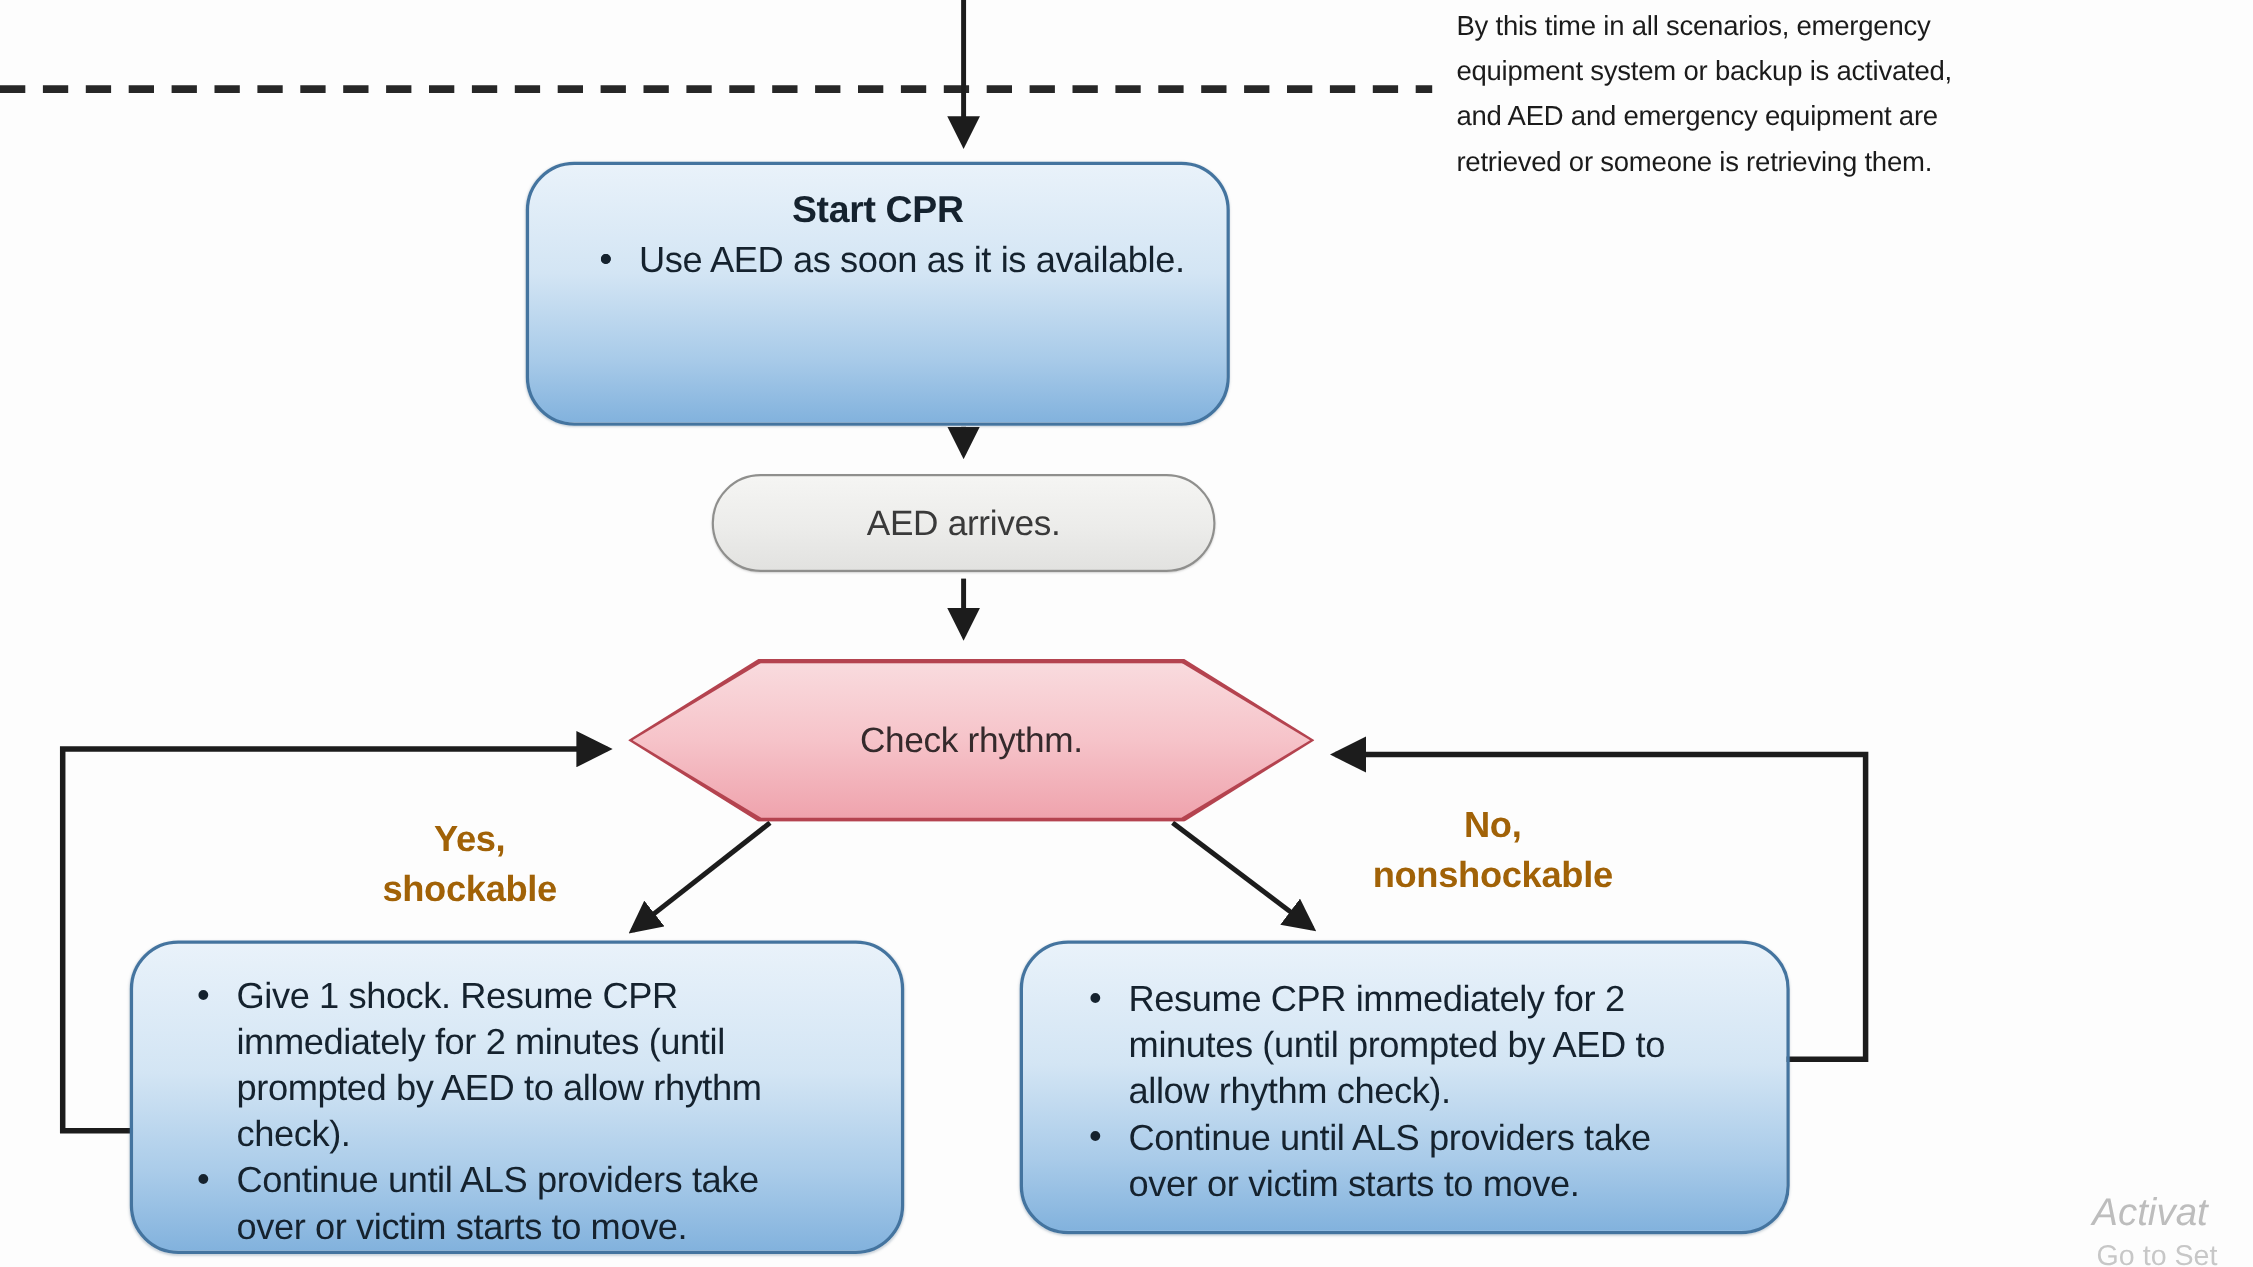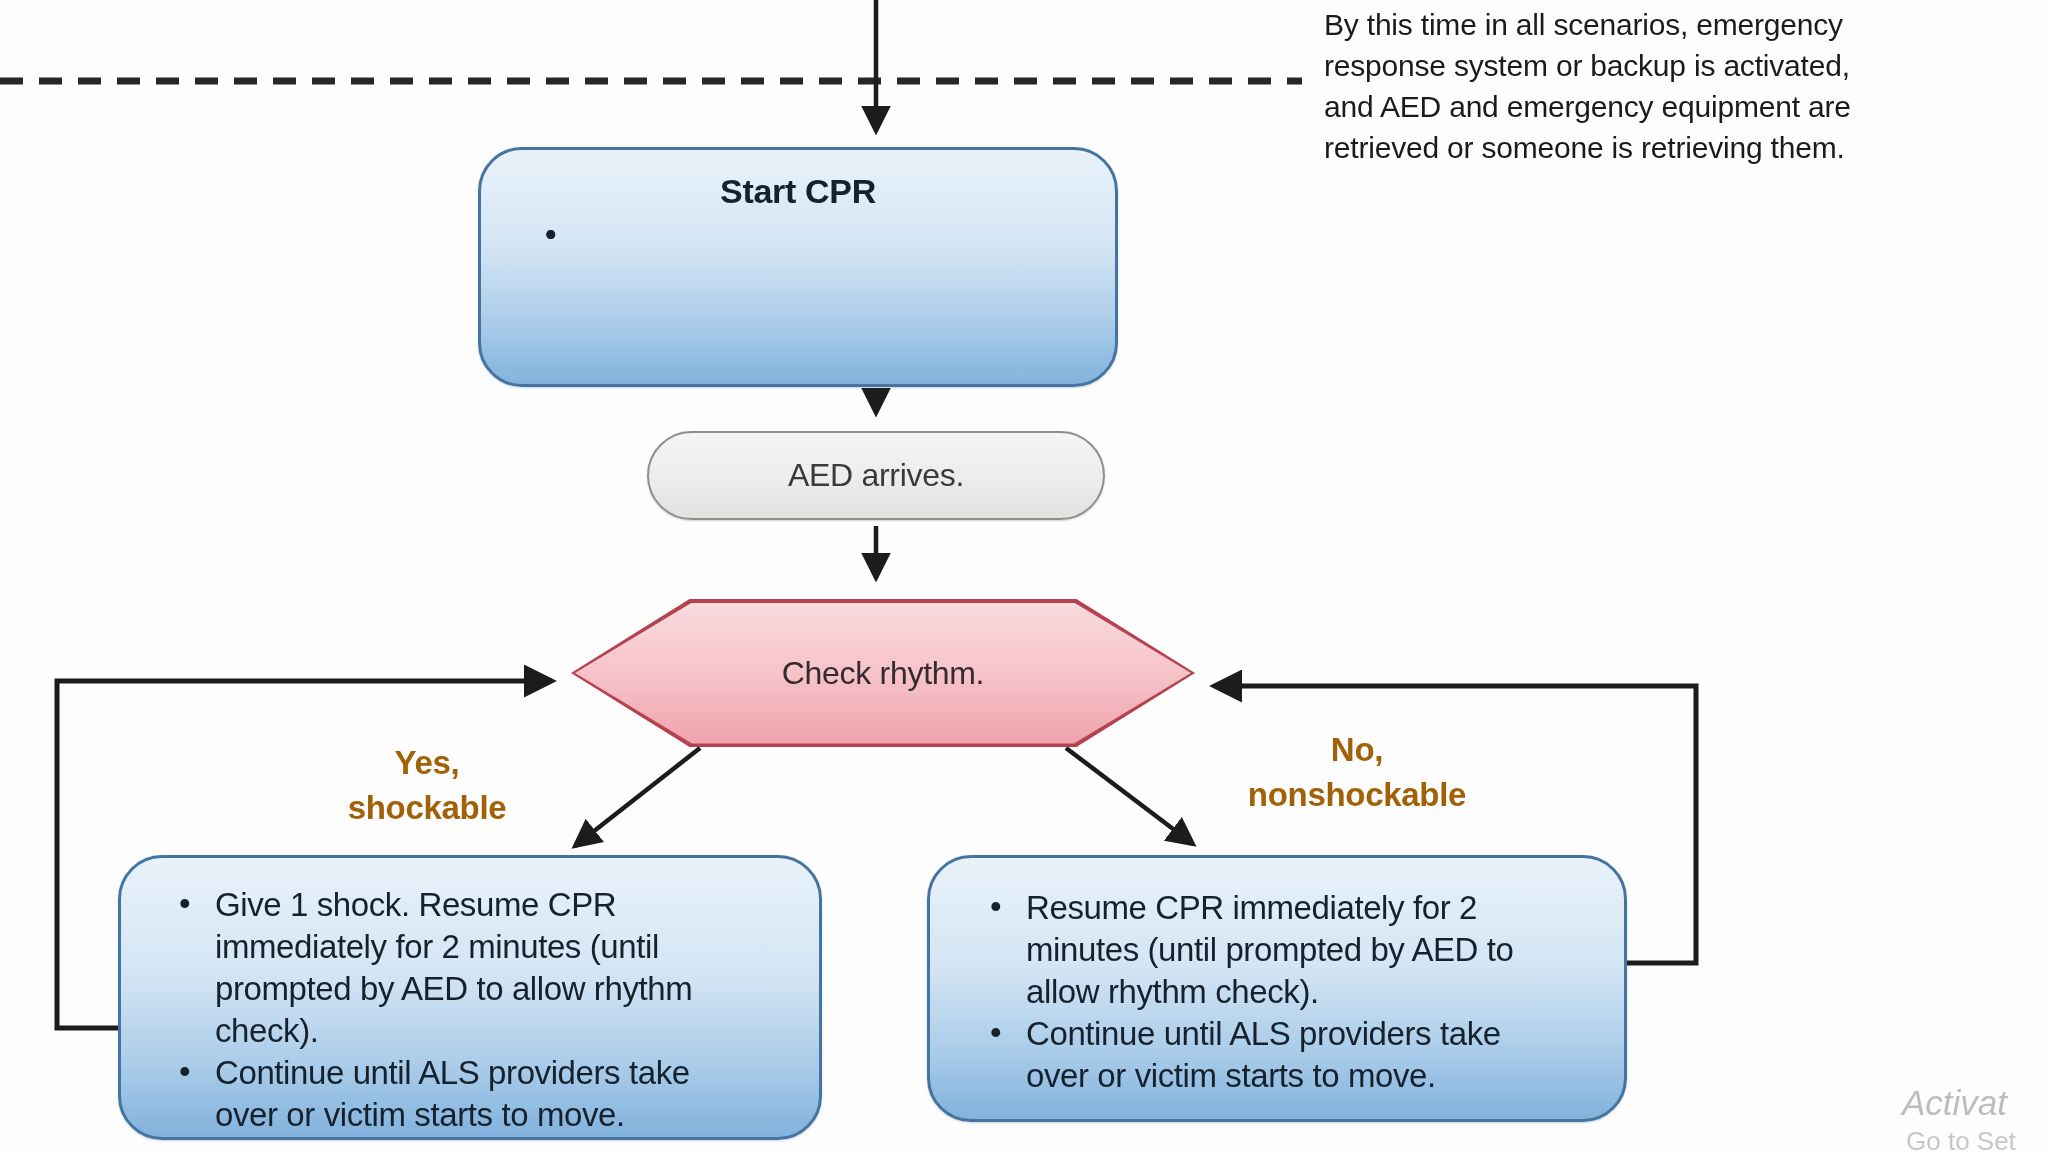--- a/index.html
+++ b/index.html
@@ -10,21 +10,21 @@
     -webkit-font-smoothing:antialiased;
   }
   .abs{position:absolute;}
 
   
   #connectors{position:absolute;left:0;top:0;width:2048px;height:1152px;}
 
   
   .annotation{
     left:1324px;top:4px;width:722px;
-    font-size:30px;line-height:41px;color:#1b1b1b;
+    font-size:25px;line-height:41px;color:#1b1b1b;
     letter-spacing:-0.2px;
   }
   .annotation div{white-space:nowrap;}
 
   
   .bluebox{
     box-sizing:border-box;
     border:3px solid #44749f;border-radius:44px;
     background:linear-gradient(180deg,#e9f2fa 0%,#d3e5f4 42%,#a9cbe9 75%,#82b2dd 100%);
     color:#15222e;
@@ -98,33 +98,34 @@
   <path d="M876,388 L876,413" stroke="#1c1c1c" stroke-width="4.5" fill="none" marker-end="url(#ah)"></path>
   <path d="M876,526 L876,578" stroke="#1c1c1c" stroke-width="4.5" fill="none" marker-end="url(#ah)"></path>
   <path d="M700,748 L575,846" stroke="#1c1c1c" stroke-width="4.5" fill="none" marker-end="url(#ah)"></path>
   <path d="M1066,748 L1193,844" stroke="#1c1c1c" stroke-width="4.5" fill="none" marker-end="url(#ah)"></path>
   <path d="M121,1028 L57,1028 L57,681 L552,681" stroke="#1c1c1c" stroke-width="5" fill="none" marker-end="url(#ah)"></path>
   <path d="M1624,963 L1696,963 L1696,686 L1214,686" stroke="#1c1c1c" stroke-width="5" fill="none" marker-end="url(#ah)"></path>
 </svg>
 
 <div class="abs annotation">
   <div>By this time in all scenarios, emergency</div>
-  <div>response system or backup is activated,</div>
+  <div>equipment system or backup is activated,</div>
   <div>and AED and emergency equipment are</div>
   <div>retrieved or someone is retrieving them.</div>
 </div>
 
 <div class="abs bluebox box-start">
   <div class="title">Start CPR</div>
   <ul class="bullets">
     <li>
       <span class="dot">•</span>
     </li>
     <li>
       <span class="dot">•</span>
+      <span>Use AED as soon as it is available.</span>
     </li>
   </ul>
 </div>
 
 <div class="abs pill">
   <span>AED arrives.</span>
 </div>
 
 <div class="abs hex-outer">
   <div class="hex-inner">

